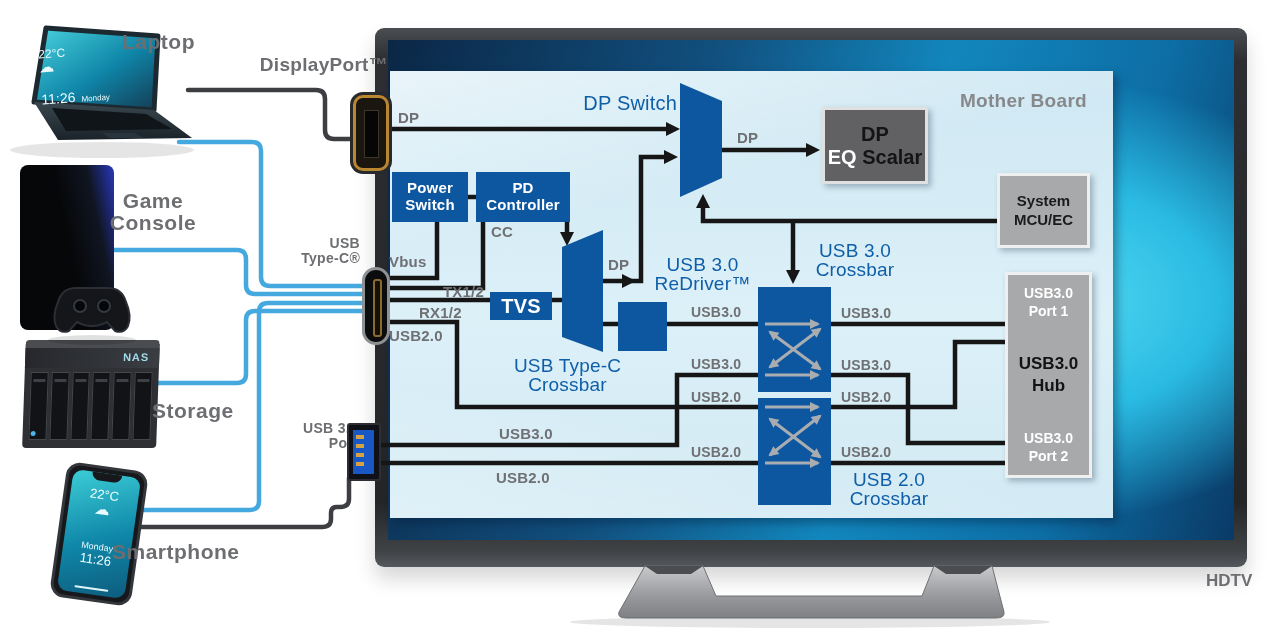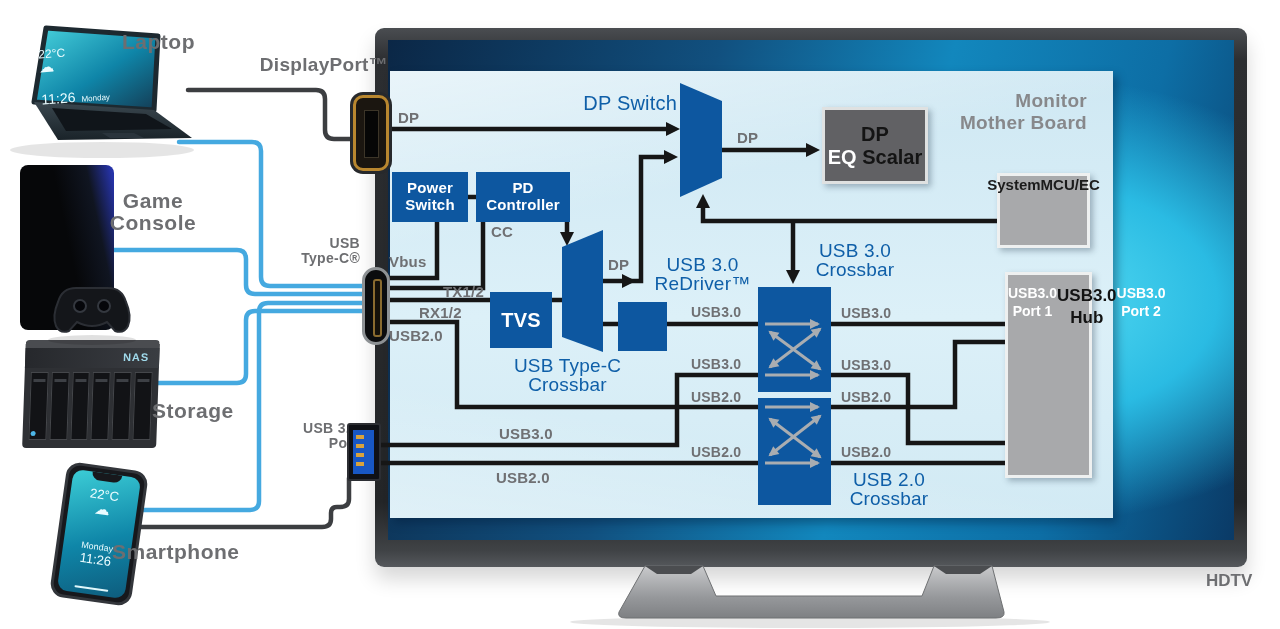--- a/index.html
+++ b/index.html
@@ -24,21 +24,21 @@
   #panel{left:390px;top:71px;width:723px;height:447px;
     background:
       linear-gradient(168deg, rgba(255,255,255,.55) 0%, rgba(255,255,255,0) 30%),
       linear-gradient(10deg, rgba(255,255,255,.30) 0%, rgba(255,255,255,0) 24%),
       linear-gradient(180deg,#cfe8f3 0%,#dcf0f8 55%,#d2eaf4 100%);
     box-shadow:4px 5px 9px rgba(0,25,55,.40);}
   
   .bluebox{background:#0d57a0;color:#fff;font-weight:bold;text-align:center;
            display:flex;flex-direction:column;justify-content:center;font-size:15px;line-height:1.12;letter-spacing:.2px;}
   .graybox{background:#a8a9ab;border:3px solid #eef0f0;box-shadow:3px 3px 6px rgba(40,60,80,.35);
-           display:flex;flex-direction:row;justify-content:center;text-align:center;box-sizing:border-box;}
+           display:flex;flex-direction:column;justify-content:center;text-align:center;box-sizing:border-box;}
   #eqscalar{background:#616164;border:3px solid #dfe1e1;box-shadow:3px 3px 6px rgba(40,60,80,.35);
             box-sizing:border-box;display:flex;flex-direction:column;justify-content:center;text-align:center;
             font-size:20px;font-weight:bold;line-height:1.15;color:#141414;}
   #eqscalar .eq{color:#fff;}
   
   #dp-plug{left:353px;top:95px;width:36px;height:76px;border-radius:10px;background:#1b1610;
            border:3px solid #b9872f;box-shadow:0 0 0 3px #27292c;box-sizing:border-box;}
   #dp-plug .slot{position:absolute;left:8px;top:12px;width:13px;height:46px;background:#060606;border:1px solid #3c3528;}
   #typec-plug{left:362px;top:267px;width:28px;height:78px;border-radius:14px;background:#0b0c0e;
               border:3px solid #8d9194;box-sizing:border-box;}
@@ -254,21 +254,21 @@
   </div>
 
   <div class="abs bluebox" style="left:392px;top:172px;width:76px;height:50px;z-index:6">
     <div>Power</div>
     <div>Switch</div>
   </div>
   <div class="abs bluebox" style="left:476px;top:172px;width:94px;height:50px;z-index:6">
     <div>PD</div>
     <div>Controller</div>
   </div>
-  <div class="abs bluebox" style="left:490px;top:292px;width:62px;height:56px;font-size:20px;z-index:6">
+  <div class="abs bluebox" style="left:490px;top:292px;width:62px;height:28px;font-size:20px;z-index:6">
     <div>TVS</div>
   </div>
   <div class="abs" style="left:618px;top:302px;width:49px;height:49px;background:#0d57a0;z-index:6"></div>
 
   <svg class="abs" style="left:555px;top:80px;width:180px;height:280px;z-index:6" viewBox="0 0 180 280">
     <polygon points="125,3 167,21 167,98 125,117" fill="#0d57a0"></polygon>
     <polygon points="7,167 48,150 48,272 7,257" fill="#0d57a0"></polygon>
   </svg>
 
   <div class="abs" id="eqscalar" style="left:822px;top:107px;width:106px;height:77px;z-index:6">
@@ -305,21 +305,20 @@
   </div>
   <div class="abs bluelabel" style="left:800px;top:241px;width:110px;z-index:7">
     <div>USB 3.0</div>
     <div>Crossbar</div>
   </div>
   <div class="abs bluelabel" style="left:835px;top:470px;width:108px;z-index:7">
     <div>USB 2.0</div>
     <div>Crossbar</div>
   </div>
   <div class="abs graytitle" style="left:935px;top:90px;width:152px;z-index:7">
-    <div>Monitor</div>
     <div>Mother Board</div>
   </div>
 
   <div class="abs sig" style="left:398px;top:110px;z-index:7">DP</div>
   <div class="abs sig" style="left:389px;top:254px;z-index:7">Vbus</div>
   <div class="abs sig" style="left:491px;top:224px;z-index:7">CC</div>
   <div class="abs sig" style="left:443px;top:284px;z-index:7">TX1/2</div>
   <div class="abs sig" style="left:419px;top:305px;z-index:7">RX1/2</div>
   <div class="abs sig" style="left:389px;top:328px;z-index:7">USB2.0</div>
   <div class="abs sig" style="left:608px;top:257px;z-index:7">DP</div>

